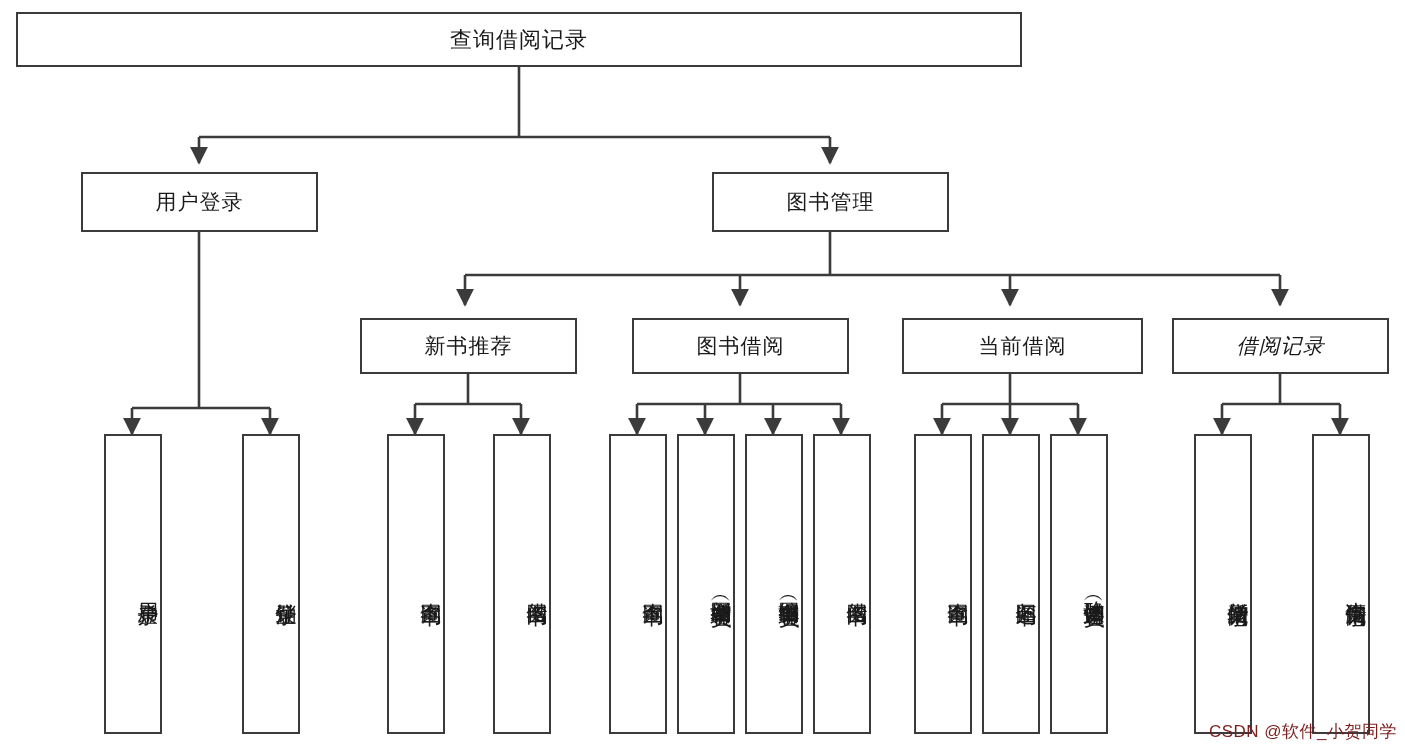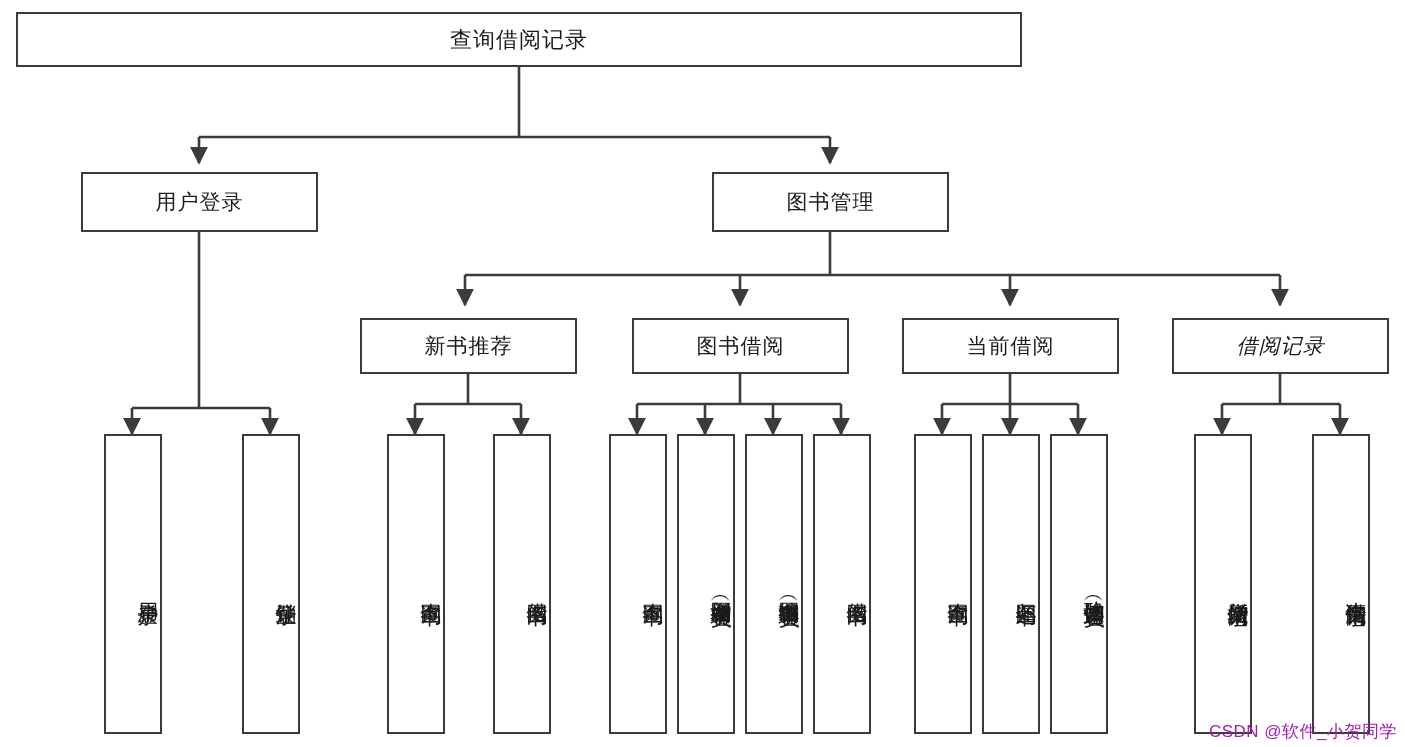--- a/index.html
+++ b/index.html
@@ -56,21 +56,21 @@
     writing-mode: vertical-rl;
     text-orientation: upright;
     display: block;
     white-space: nowrap;
   }
   .watermark {
     position: absolute;
     right: 8px;
     bottom: 4px;
     font-size: 17px;
-    color: #a21caf;
+    color: #7f1d1d;
     white-space: nowrap;
     letter-spacing: 0.5px;
   }
 </style>
 </head>
 <body>
 
 <div id="canvas">
 
   <svg id="connectors" viewBox="0 0 1405 747">
@@ -126,21 +126,21 @@
   <div class="node horiz root" style="left:16px; top:12px; width:1006px; height:55px;">查询借阅记录</div>
 
   <div class="node horiz" style="left:81px; top:172px; width:237px; height:60px;">用户登录</div>
 
   <div class="node horiz" style="left:360px; top:318px; width:217px; height:56px;">新书推荐</div>
 
   <div class="node horiz" style="left:712px; top:172px; width:237px; height:60px;">图书管理</div>
 
   <div class="node horiz" style="left:632px; top:318px; width:217px; height:56px;font-family:Liberation Mono, monospace;">图书借阅</div>
 
-  <div class="node horiz" style="left:902px; top:318px; width:217px; height:56px;">当前借阅</div>
+  <div class="node horiz" style="left:902px; top:318px; width:241px; height:56px;">当前借阅</div>
 
   <div class="node horiz" style="left:1172px; top:318px; width:217px; height:56px;font-style:italic;">借阅记录</div>
 
   <div class="node vert" style="left:104px; top:434px; width:58px; height:300px;">
     <span class="vtext">用户登录</span>
   </div>
 
   <div class="node vert" style="left:242px; top:434px; width:58px; height:300px;">
     <span class="vtext">注销登录</span>
   </div>

